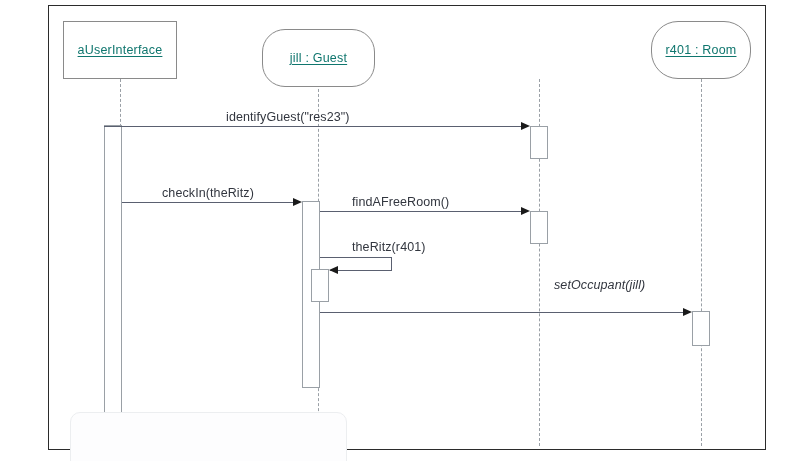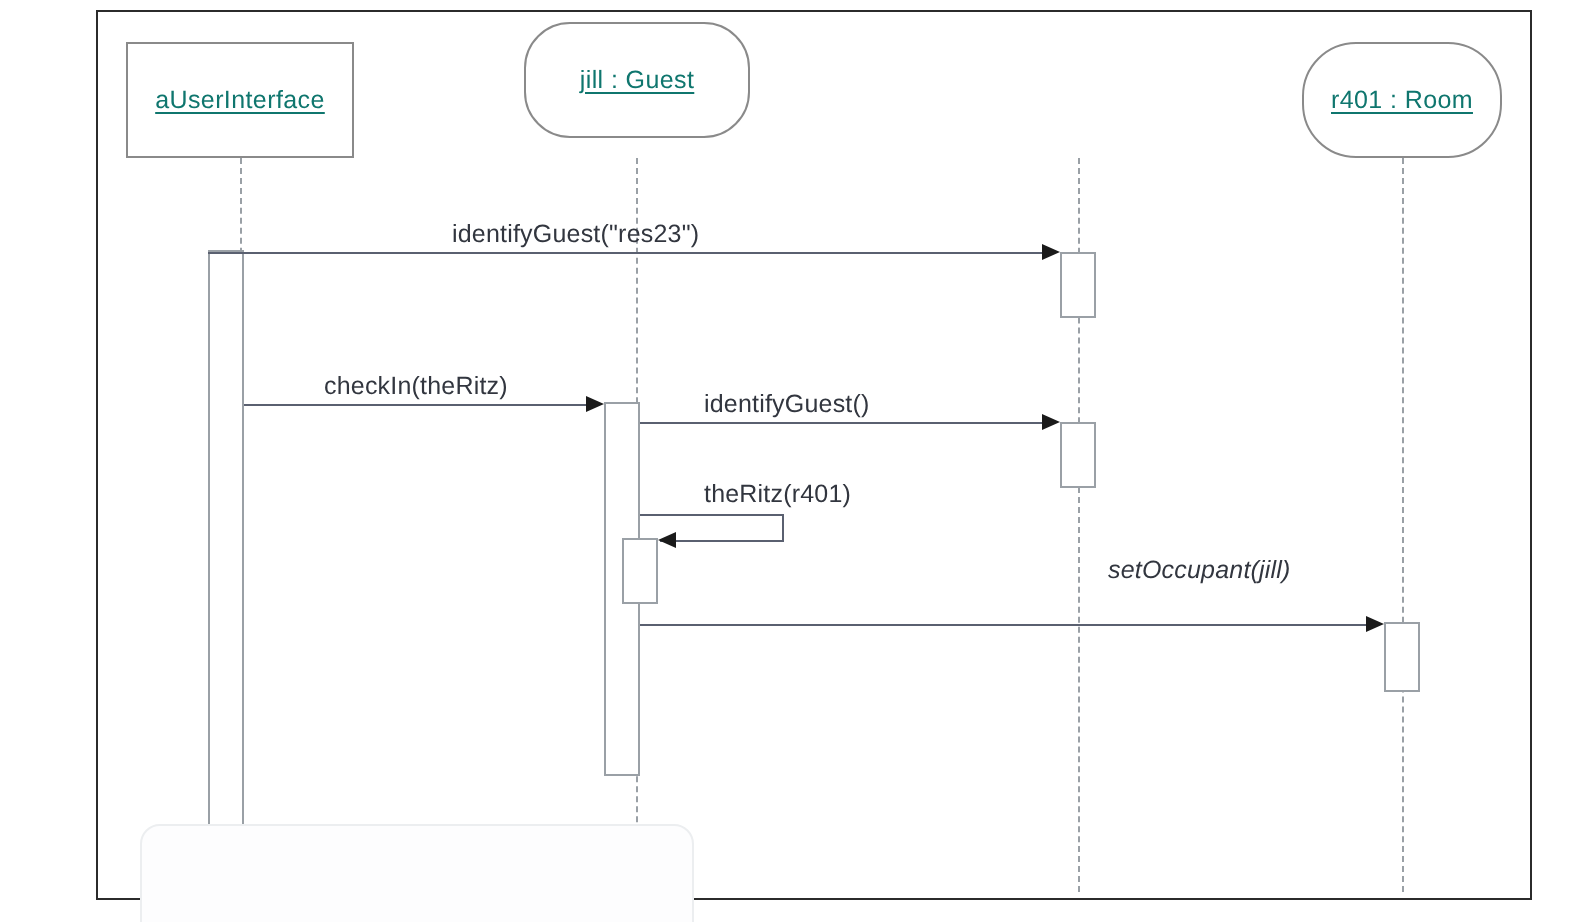--- a/index.html
+++ b/index.html
@@ -114,21 +114,21 @@
 
     <div class="lifeline-dash" style="left:71px; top:73px; height:367px;"></div>
     <div class="lifeline-dash" style="left:269px; top:73px; height:367px;"></div>
     <div class="lifeline-dash" style="left:490px; top:73px; height:367px;"></div>
     <div class="lifeline-dash" style="left:652px; top:73px; height:367px;"></div>
 
     <div class="lifeline-head" style="left:14px; top:15px; width:114px; height:58px;">
       <span class="label">aUserInterface</span>
     </div>
 
-    <div class="lifeline-head" style="left:213px; top:5px; width:113px; height:58px;border-radius:23px;">
+    <div class="lifeline-head" style="left:213px; top:23px; width:113px; height:58px;border-radius:23px;">
       <span class="label">jill : Guest</span>
     </div>
 
 
     <div class="lifeline-head" style="left:602px; top:15px; width:100px; height:58px;border-radius:27px;">
       <span class="label">r401 : Room</span>
     </div>
 
     <div class="activation" style="left:55px; top:119px; width:18px; height:308px;"></div>
 
@@ -143,21 +143,21 @@
     <div class="activation" style="left:643px; top:305px; width:18px; height:35px;"></div>
 
     <div class="msg-label" style="left:177px; top:104px;">identifyGuest("res23")</div>
     <div class="msg-line" style="left:55px; top:120px; width:418px;"></div>
     <div class="arrow-right" style="left:472px; top:116px;"></div>
 
     <div class="msg-label" style="left:113px; top:180px;">checkIn(theRitz)</div>
     <div class="msg-line" style="left:73px; top:196px; width:172px;"></div>
     <div class="arrow-right" style="left:244px; top:192px;"></div>
 
-    <div class="msg-label" style="left:303px; top:189px;">identifyGuest()</div>
+    <div class="msg-label" style="left:303px; top:189px;">findAFreeRoom()</div>
     <div class="msg-line" style="left:271px; top:205px; width:202px;"></div>
     <div class="arrow-right" style="left:472px; top:201px;"></div>
 
     <div class="msg-label" style="left:303px; top:234px;">theRitz(r401)</div>
 
     <div class="msg-line" style="left:271px; top:251px; width:72px;"></div>
 
     <div class="msg-vline" style="left:342px; top:251px; height:13px;"></div>
 
     <div class="msg-line" style="left:281px; top:264px; width:62px;"></div>

